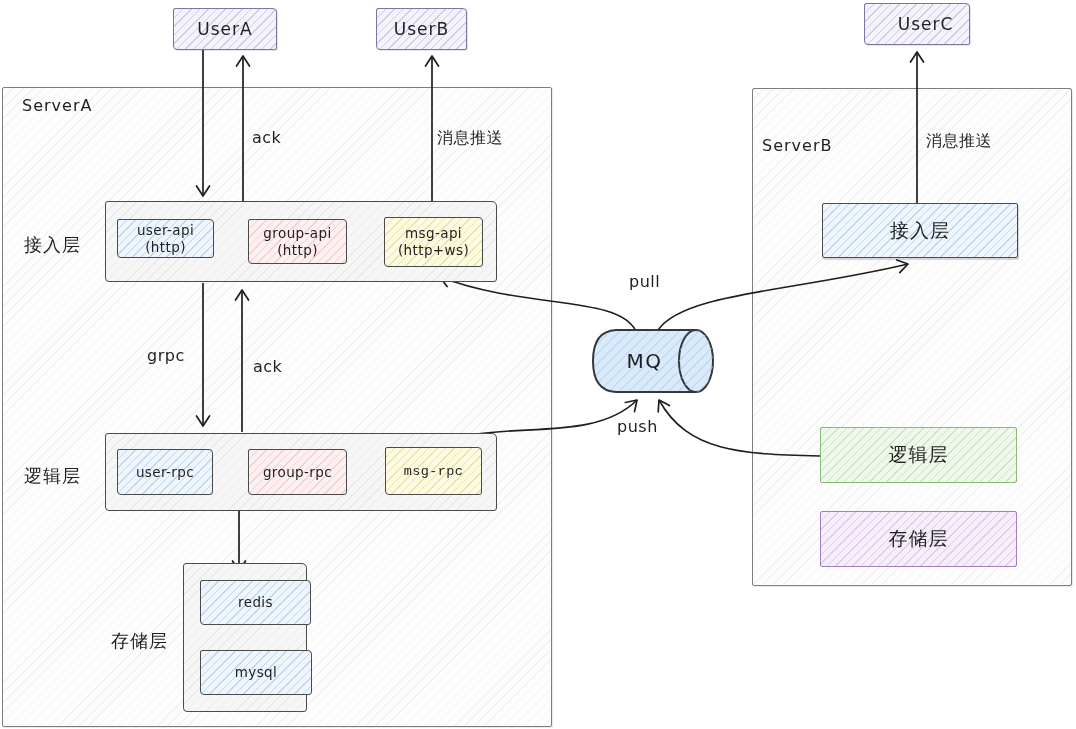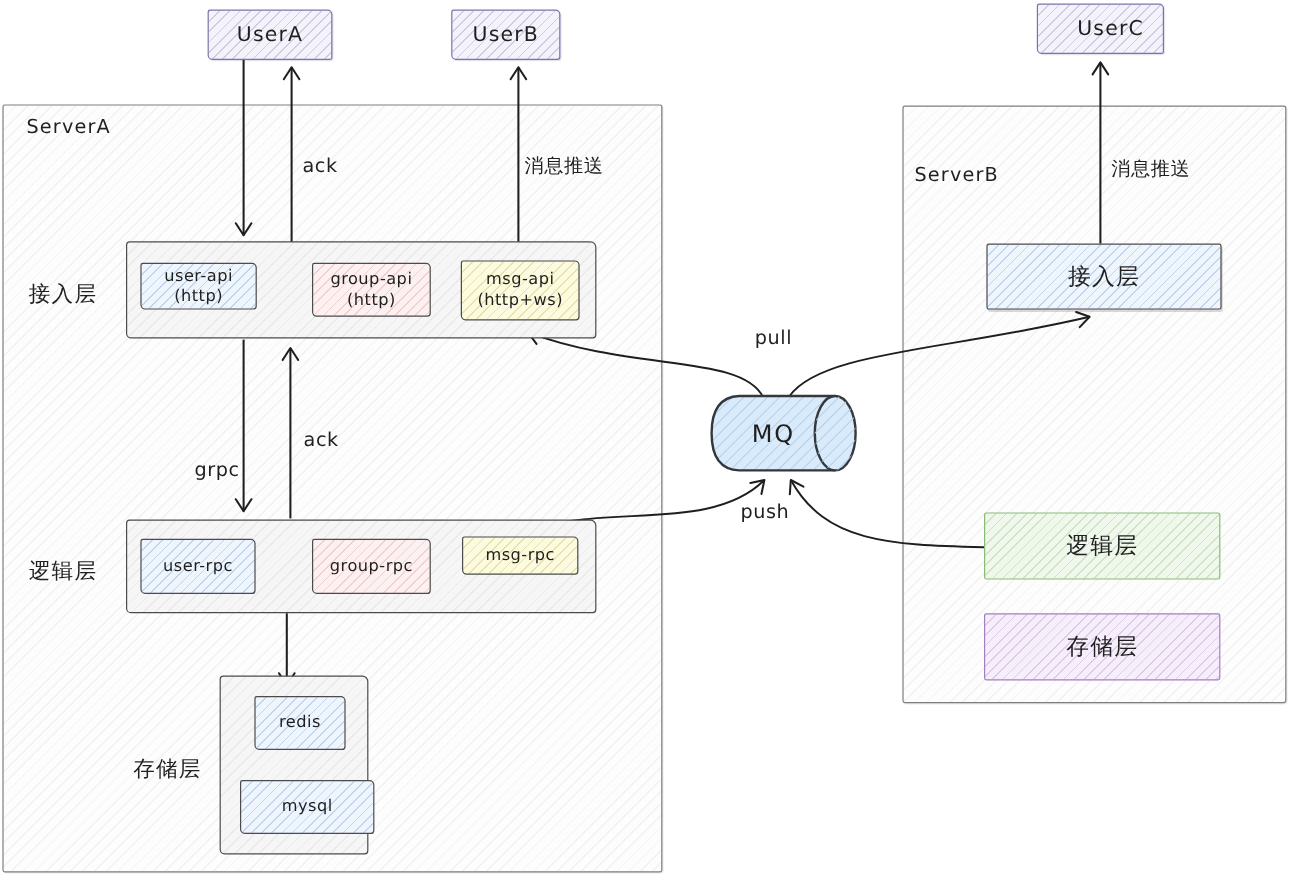--- a/index.html
+++ b/index.html
@@ -7,21 +7,21 @@
     position:relative; width:1076px; height:729px; overflow:hidden;
     font-family:"DejaVu Sans", sans-serif; color:#1f1f1f; background:#ffffff;
   }
   .abs { position:absolute; box-sizing:border-box; }
 
   
   .hatch-faint  { background:repeating-linear-gradient(135deg, rgba(0,0,0,0.045) 0 1px, transparent 1px 7px), #fdfdfd; }
   .hatch-gray   { background:repeating-linear-gradient(135deg, rgba(0,0,0,0.05) 0 1px, transparent 1px 7px), #f6f6f6; }
   .hatch-lav    { background:repeating-linear-gradient(135deg, rgba(123,116,171,0.30) 0 1px, transparent 1px 6px), #f4f2fa; }
   .hatch-blue   { background:repeating-linear-gradient(135deg, rgba(125,165,215,0.40) 0 1px, transparent 1px 6px), #eef5fc; }
-  .hatch-pink   { background:repeating-linear-gradient(135deg, rgba(225,155,155,0.38) 0 1px, transparent 1px 6px), #fdf0f0;margin-left:12px; }
+  .hatch-pink   { background:repeating-linear-gradient(135deg, rgba(225,155,155,0.38) 0 1px, transparent 1px 6px), #fdf0f0; }
   .hatch-yellow { background:repeating-linear-gradient(135deg, rgba(200,190,100,0.40) 0 1px, transparent 1px 6px), #fcfadf; }
   .hatch-green  { background:repeating-linear-gradient(135deg, rgba(140,190,120,0.35) 0 1px, transparent 1px 6px), #f0f7ec; }
   .hatch-purple { background:repeating-linear-gradient(135deg, rgba(170,130,200,0.32) 0 1px, transparent 1px 6px), #f6eefa; }
 
   .server-box  { border:1.6px solid #7e7e7e; border-radius:2px; box-shadow:1px 1px 0 rgba(0,0,0,0.08); }
   .group-box   { border:1.7px solid #4b4b4b; border-radius:3px 5px 3px 4px; }
   .user-box    { border:1.7px solid #7b74ab; border-radius:2px 4px 2px 4px;
                  display:flex; align-items:center; justify-content:center;
                  font-size:17px; letter-spacing:1px; box-shadow:1px 1px 0 rgba(80,70,140,0.15); }
   .node        { border:1.7px solid #4b4b4b; border-radius:2px 4px 3px 4px;
@@ -105,38 +105,38 @@
   </div>
   <div class="abs layer2 node hatch-pink" style="left:248px; top:219px; width:99px; height:45px;">
     <span>group-api</span>
     <span>(http)</span>
   </div>
   <div class="abs layer2 node hatch-yellow" style="left:384px; top:217px; width:99px; height:50px;">
     <span>msg-api</span>
     <span>(http+ws)</span>
   </div>
 
-  <div class="abs layer2 lbl lbl-edge" style="left:162px; top:346px;margin-top:36px;">grpc</div>
+  <div class="abs layer2 lbl lbl-edge" style="left:147px; top:346px;">grpc</div>
   <div class="abs layer2 lbl lbl-edge" style="left:253px; top:357px;">ack</div>
 
   <div class="abs group-box hatch-gray" style="left:105px; top:433px; width:392px; height:78px; z-index:6;"></div>
   <div class="abs layer2 lbl lbl-layer" style="left:24px; top:464px;">逻辑层</div>
   <div class="abs layer2 node hatch-blue" style="left:117px; top:449px; width:96px; height:46px;">
     <span>user-rpc</span>
   </div>
   <div class="abs layer2 node hatch-pink" style="left:248px; top:449px; width:99px; height:46px;">
     <span>group-rpc</span>
   </div>
-  <div class="abs layer2 node hatch-yellow" style="left:385px; top:447px; width:97px; height:32px;">
+  <div class="abs layer2 node hatch-yellow" style="left:385px; top:447px; width:97px; height:48px;font-family:Liberation Mono, monospace;">
     <span>msg-rpc</span>
   </div>
 
   <div class="abs group-box hatch-gray" style="left:183px; top:563px; width:124px; height:149px; z-index:6;"></div>
   <div class="abs layer2 lbl lbl-layer" style="left:111px; top:629px;">存储层</div>
-  <div class="abs layer2 node hatch-blue" style="left:200px; top:580px; width:76px; height:45px;margin-left:12px;">
+  <div class="abs layer2 node hatch-blue" style="left:200px; top:580px; width:111px; height:45px;">
     <span>redis</span>
   </div>
   <div class="abs layer2 node hatch-blue" style="left:200px; top:650px; width:112px; height:45px;">
     <span>mysql</span>
   </div>
 
   <div class="abs layer2 lbl lbl-edge" style="left:629px; top:272px;">pull</div>
   <div class="abs layer2 lbl lbl-edge" style="left:617px; top:417px;">push</div>
   <div class="abs layer2 mq-label" style="left:593px; top:330px; width:103px; height:62px;">MQ</div>
 

